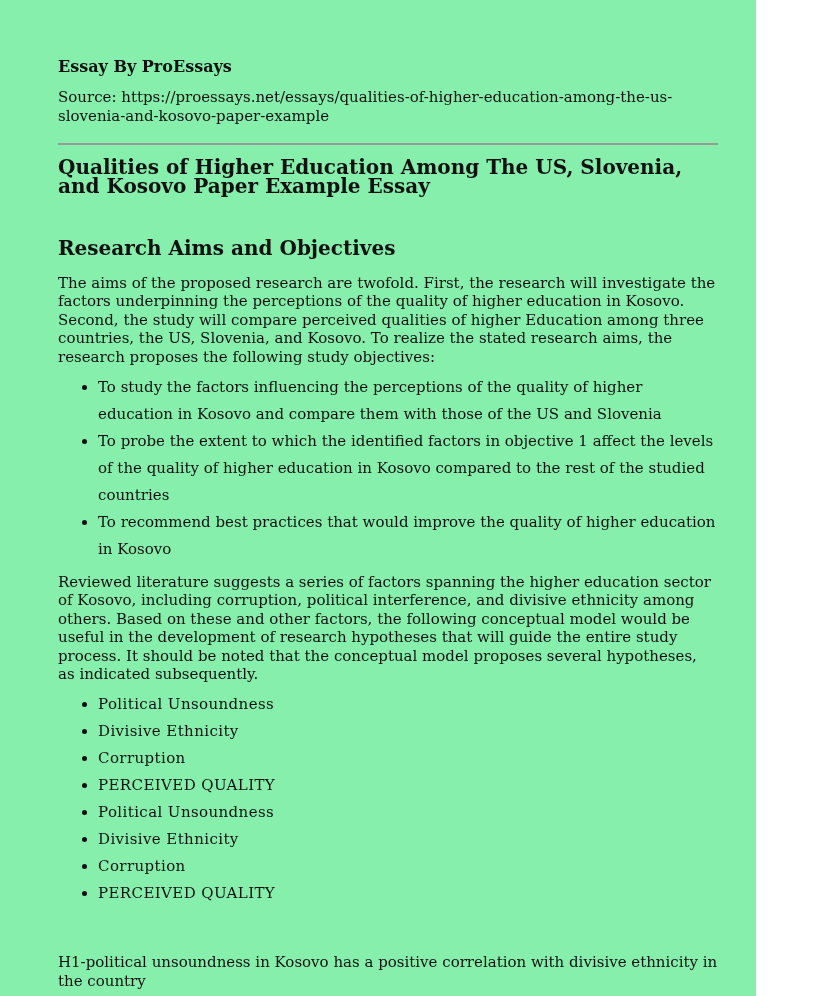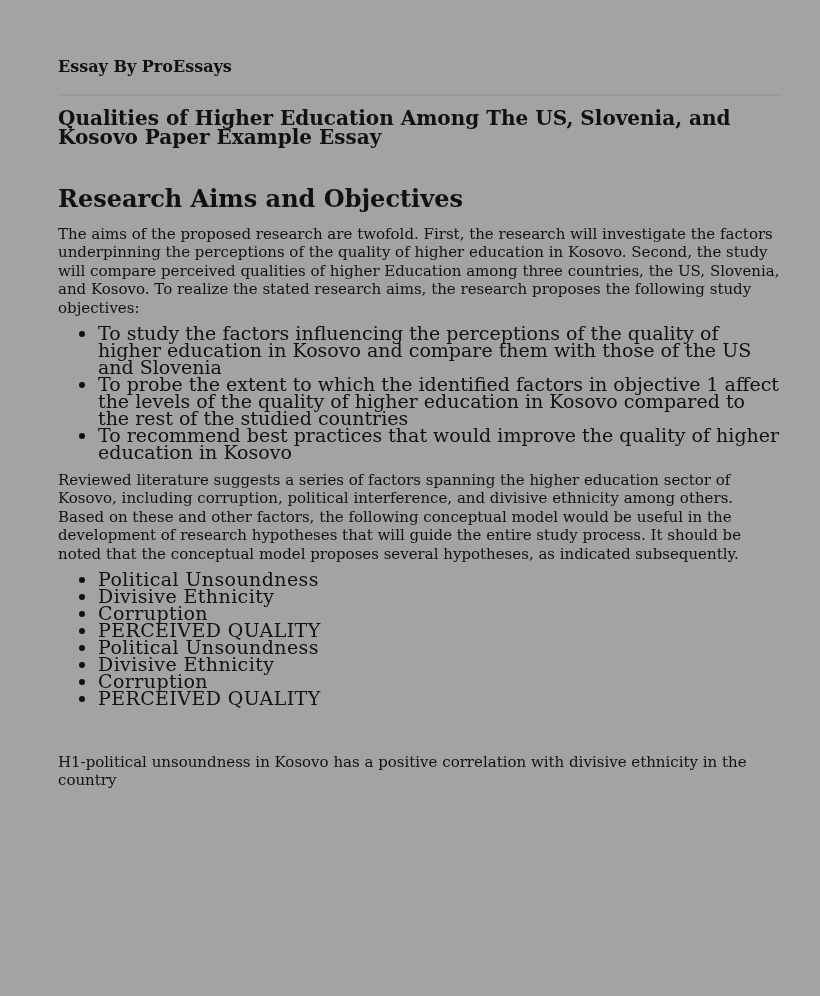--- a/index.html
+++ b/index.html
@@ -2,24 +2,24 @@
 <html><head>
 <meta charset="utf-8">
 <style>
   html, body {
     margin: 0;
     padding: 0;
     background: #ffffff;
   }
   .page {
     position: relative;
-    width: 820px;
+    width: 756px;
     height: 996px;
     box-sizing: border-box;
-    background: #a3a3a3;
+    background: #86efac;
     padding: 57px 38px 0 58px;
     font-family: "DejaVu Serif", serif;
     color: #111111;
     overflow: hidden;
   }
   .byline {
     margin: 0 0 12px 0;
     font-size: 16px;
     line-height: 19px;
     font-weight: bold;
@@ -37,34 +37,34 @@
     margin: 18px 0 13px 0;
   }
   .title {
     margin: 0 0 41px 0;
     font-size: 20px;
     line-height: 19px;
     font-weight: bold;
   }
   h2.section-heading {
     margin: 0 0 15px 0;
-    font-size: 24px;
+    font-size: 20px;
     line-height: 22px;
     font-weight: bold;
   }
   p.body {
     margin: 0 0 8px 0;
     font-size: 15px;
     line-height: 18.4px;
   }
   ul.doc-list {
     margin: 8px 0 10px 0;
     padding: 0 0 0 40px;
-    font-size: 19px;
-    line-height: 17px;
+    font-size: 15px;
+    line-height: 27px;
   }
   ul.doc-list li {
     margin: 0;
     padding: 0;
   }
   ul.factors-list li {
     letter-spacing: 0.4px;
   }
   .figure-gap {
     height: 24px;
@@ -81,20 +81,24 @@
   }
 </style>
 </head>
 <body>
 
 <div class="page">
 
   <header>
     <p class="byline">Essay By ProEssays</p>
 
+    <p class="source">
+      <span>Source:</span>
+      <span>https://proessays.net/essays/qualities-of-higher-education-among-the-us-slovenia-and-kosovo-paper-example</span>
+    </p>
 
     <hr class="divider">
 
     <h1 class="title">Qualities of Higher Education Among The US, Slovenia, and Kosovo Paper Example Essay</h1>
   </header>
 
   <main>
 
     <h2 class="section-heading">Research Aims and Objectives</h2>
 

